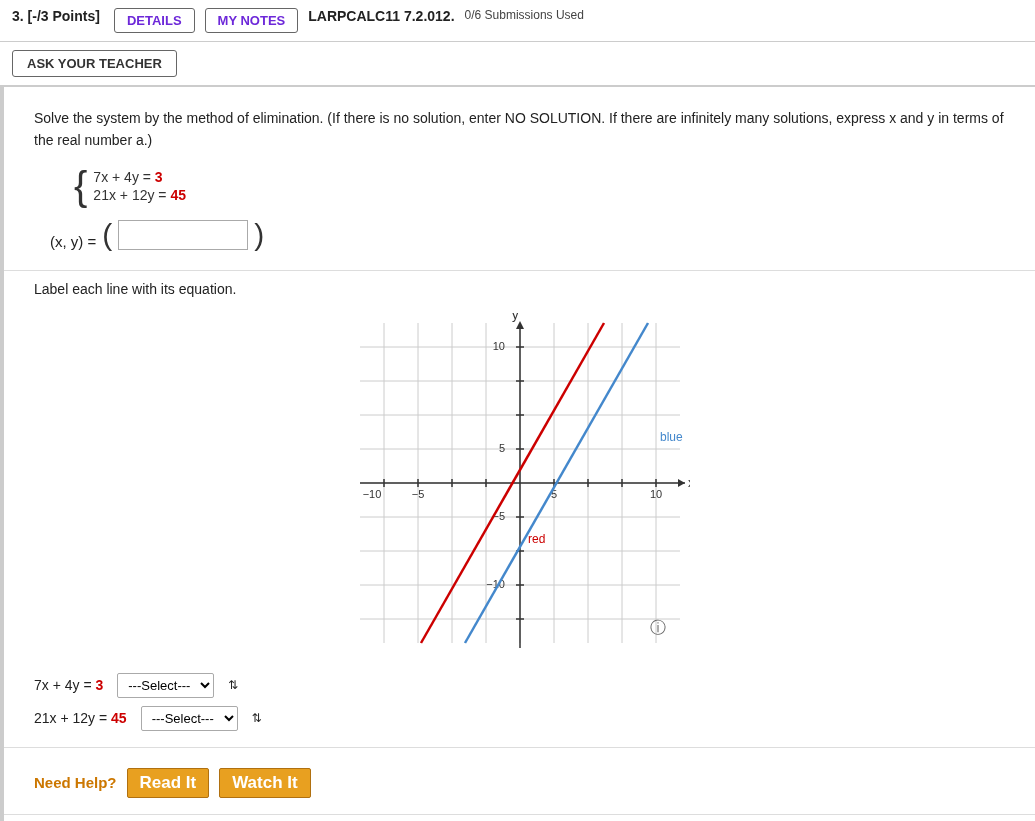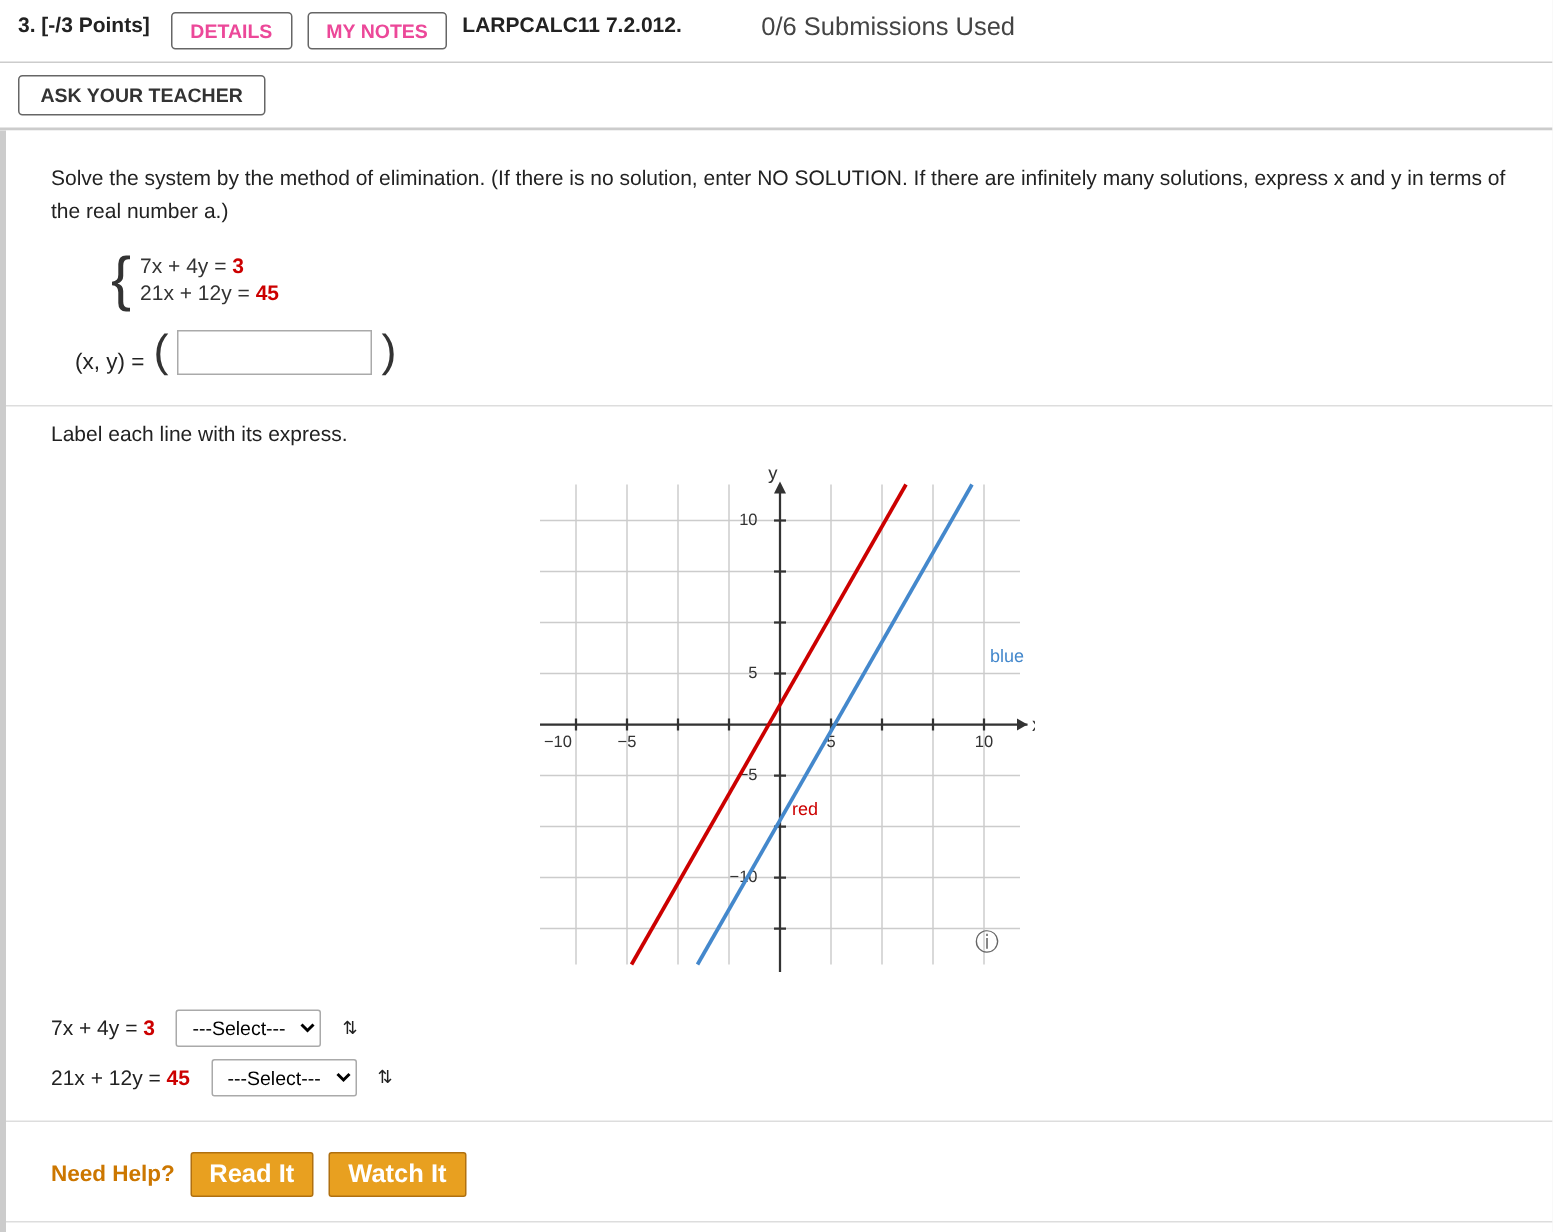--- a/index.html
+++ b/index.html
@@ -7,24 +7,24 @@
 
     .top-bar {
       display: flex; gap: 10px;
       padding: 8px 12px; background: #fff; border-bottom: 1px solid #ccc;
       flex-wrap: wrap;
     }
     .points-label { font-weight: bold; font-size: 14px; margin-right: 4px; }
     .btn-outline {
       border: 1.5px solid #666; background: #fff; padding: 4px 12px;
       font-size: 13px; font-weight: bold; cursor: pointer; border-radius: 3px;
-      color: #ec4899;
+      color: #6d28d9;
     }
     .course-label { font-weight: bold; font-size: 14px; }
-    .submissions { font-size: 17px; color: #444; margin-left: 43px; }
+    .submissions { font-size: 12px; color: #444; }
 
     .ask-bar {
       padding: 8px 12px; background: #fff; border-bottom: 2px solid #ccc;
     }
     .btn-ask {
       border: 1.5px solid #666; background: #fff; padding: 5px 14px;
       font-size: 13px; font-weight: bold; cursor: pointer; border-radius: 3px;
       color: #333;
       text-align: center;
     }
@@ -111,21 +111,21 @@
 
   <div class="answer-row">
     <span>(x, y) = </span>
     <span class="paren">(</span>
     <input type="text" class="answer-input" placeholder="" style="">
     <span class="paren">)</span>
   </div>
 
   <hr class="divider">
 
-  <p class="label-instruction">Label each line with its express.</p>
+  <p class="label-instruction">Label each line with its equation.</p>
 
   <div class="graph-container">
     <div class="graph-wrap">
       <svg width="340" height="340">
 
         <line x1="34" y1="10" x2="34" y2="330" stroke="#ccc" stroke-width="1"></line>
         <line x1="68" y1="10" x2="68" y2="330" stroke="#ccc" stroke-width="1"></line>
         <line x1="102" y1="10" x2="102" y2="330" stroke="#ccc" stroke-width="1"></line>
         <line x1="136" y1="10" x2="136" y2="330" stroke="#ccc" stroke-width="1"></line>
         <line x1="170" y1="10" x2="170" y2="330" stroke="#ccc" stroke-width="1"></line>

